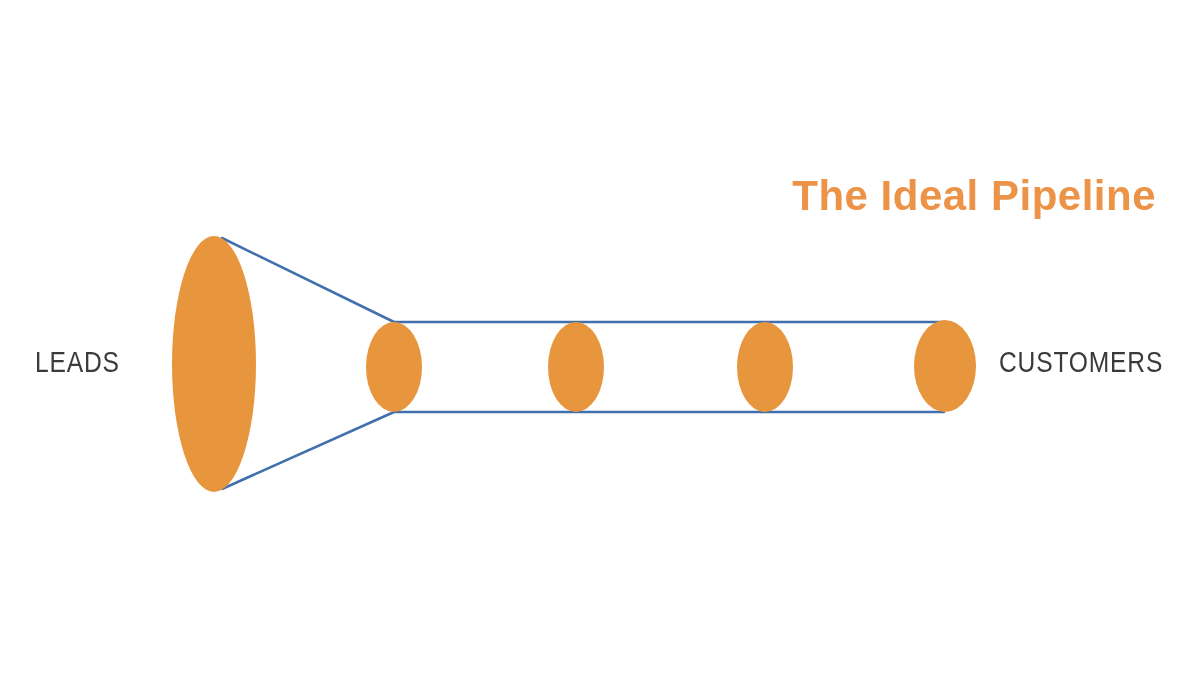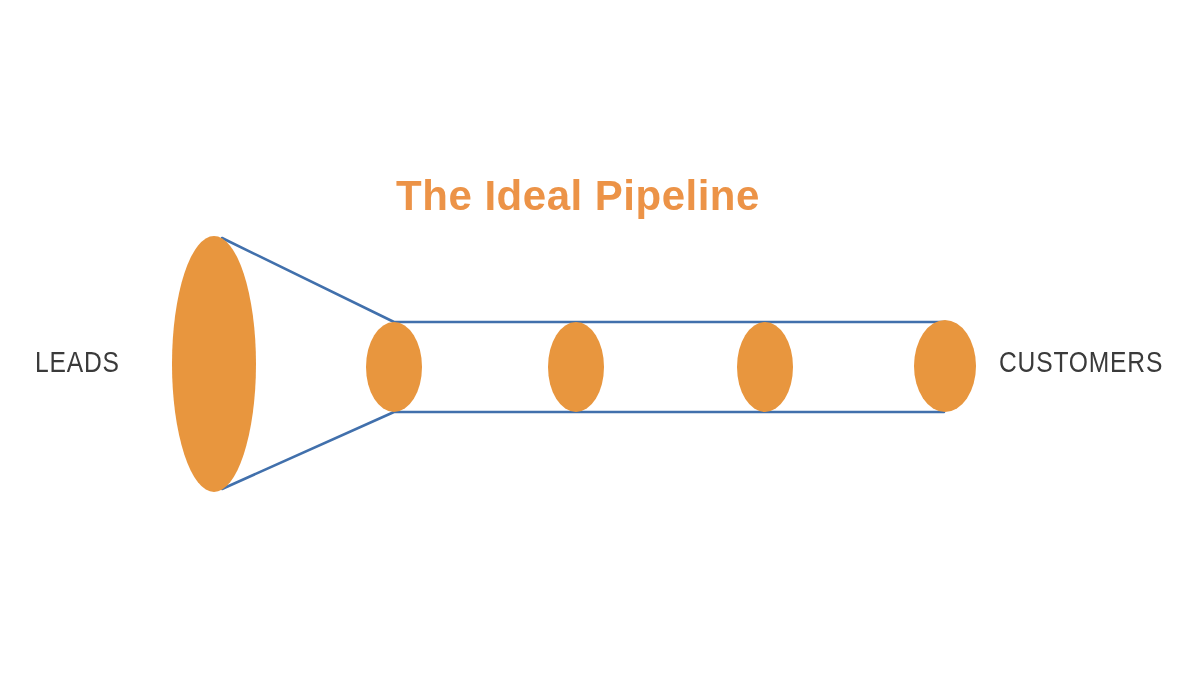--- a/index.html
+++ b/index.html
@@ -21,21 +21,21 @@
     top: 0;
     width: 1200px;
     height: 700px;
   }
   .title {
     position: absolute;
     left: 0;
     top: 172px;
     width: 1156px;
     margin: 0;
-    text-align: center;
+    text-align: right;
     font-size: 42px;
     font-weight: bold;
     letter-spacing: 0.5px;
     font-family: "Liberation Sans", sans-serif;
   }
   .stage-label {
     position: absolute;
     top: 347px;
     font-size: 30px;
     font-weight: normal;

